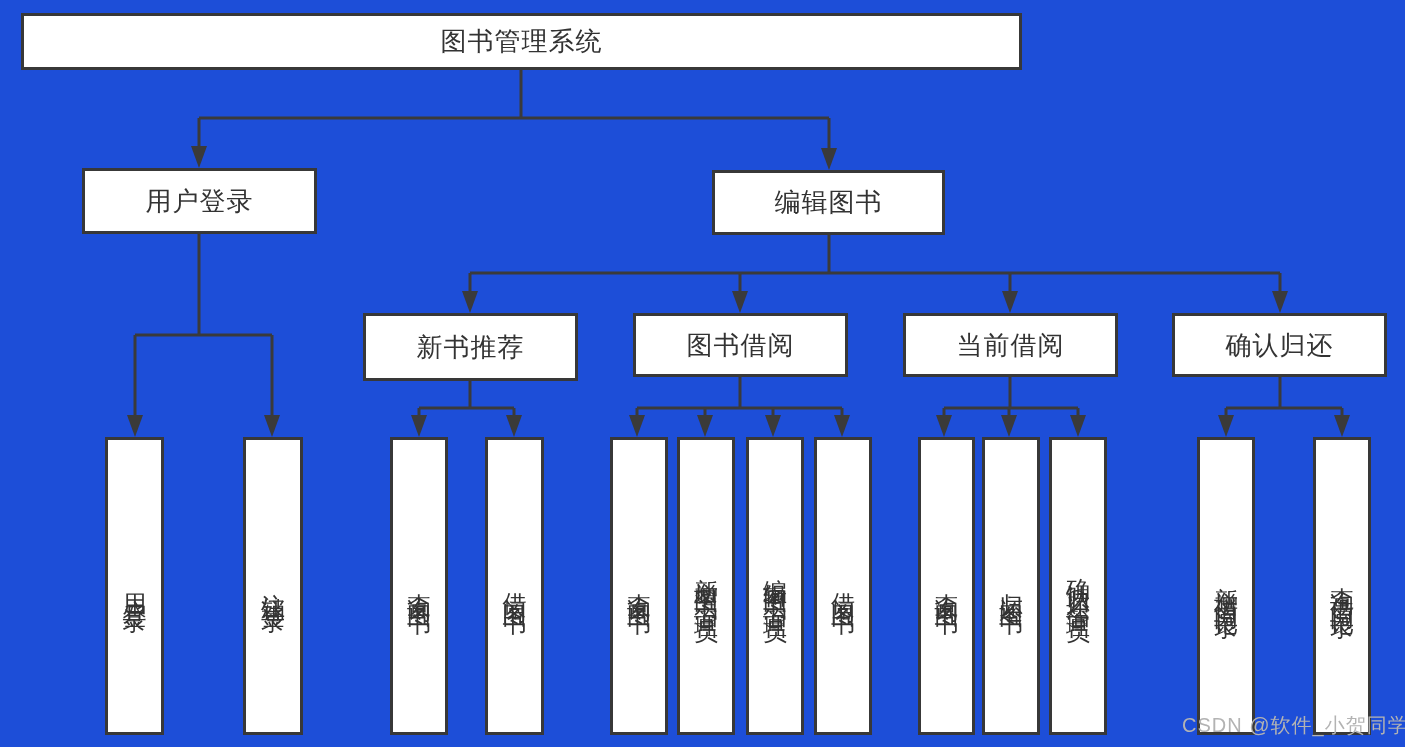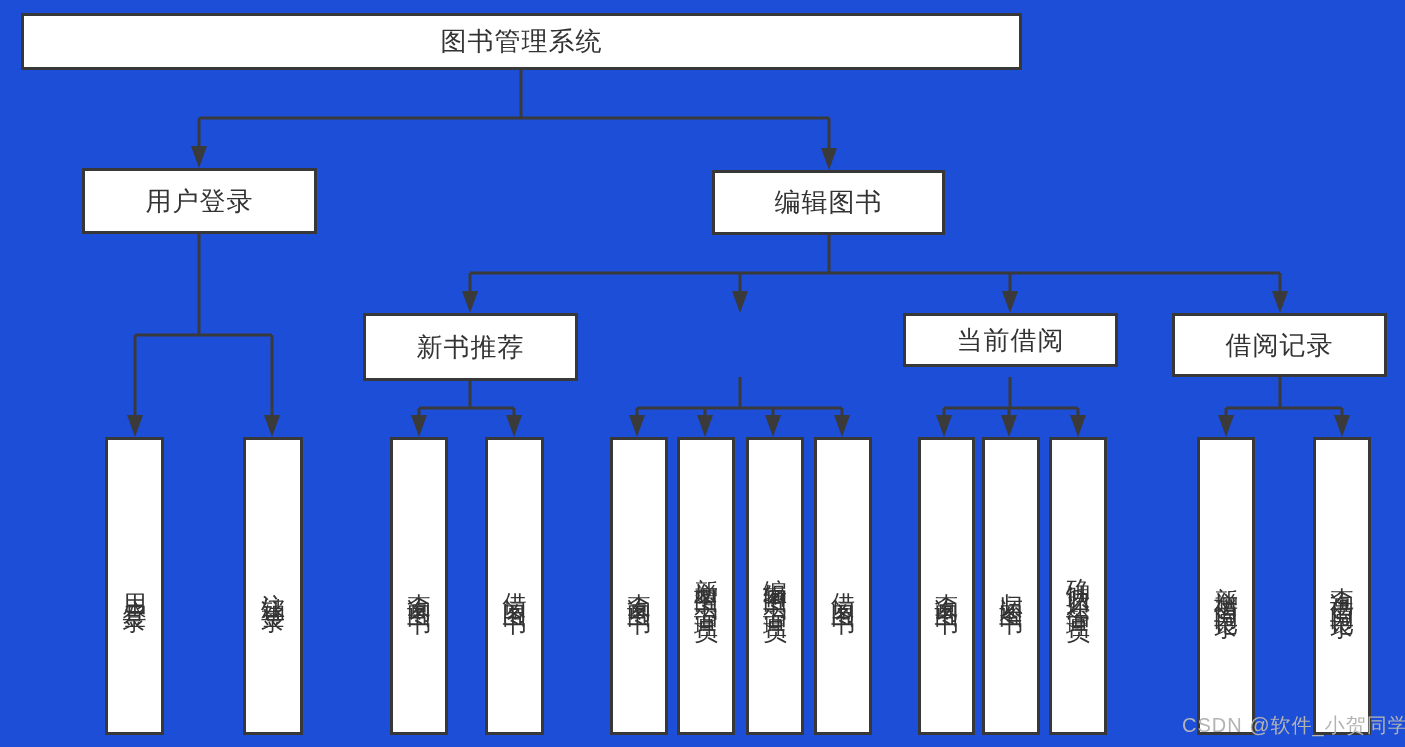--- a/index.html
+++ b/index.html
@@ -97,22 +97,23 @@
       <polygon class="arrowhead" points="1334,415 1350,415 1342,437"></polygon>
     </g>
   </svg>
 
   <div class="node hbox" style="left:21px;top:13px;width:1001px;height:57px">图书管理系统</div>
 
   <div class="node hbox" style="left:82px;top:168px;width:235px;height:66px">用户登录</div>
   <div class="node hbox" style="left:712px;top:170px;width:233px;height:65px">编辑图书</div>
 
   <div class="node hbox" style="left:363px;top:313px;width:215px;height:68px">新书推荐</div>
-  <div class="node hbox" style="left:903px;top:313px;width:215px;height:54px">当前借阅</div>
-  <div class="node hbox" style="left:1172px;top:313px;width:215px;height:64px">借阅记录</div>
+  <div class="node hbox" style="left:633px;top:313px;width:215px;height:64px">图书借阅</div>
+  <div class="node hbox" style="left:903px;top:313px;width:215px;height:64px">当前借阅</div>
+  <div class="node hbox" style="left:1172px;top:313px;width:215px;height:64px">确认归还</div>
 
   <div class="node vbox" style="left:105px;top:437px;width:59px;height:298px">用户登录</div>
   <div class="node vbox" style="left:243px;top:437px;width:60px;height:298px">注销登录</div>
 
   <div class="node vbox" style="left:390px;top:437px;width:58px;height:298px">查询图书</div>
   <div class="node vbox" style="left:485px;top:437px;width:59px;height:298px">借阅图书</div>
 
   <div class="node vbox" style="left:610px;top:437px;width:58px;height:298px">查询图书</div>
   <div class="node vbox" style="left:677px;top:437px;width:58px;height:298px">新增图书（管理员）</div>
   <div class="node vbox" style="left:746px;top:437px;width:58px;height:298px">编辑图书（管理员）</div>

